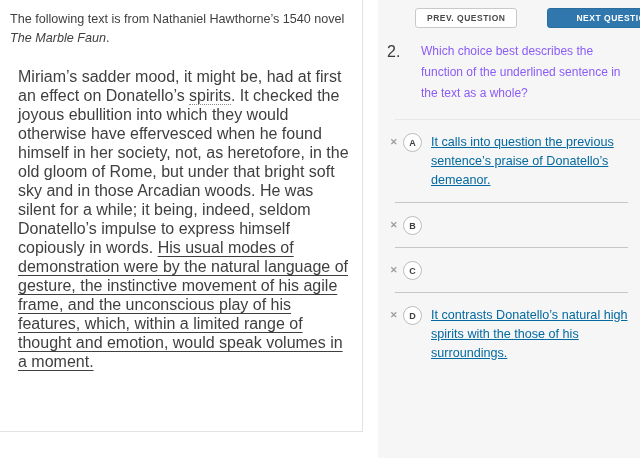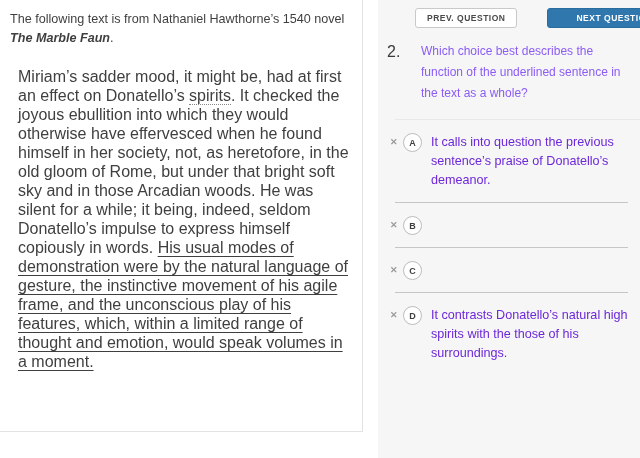--- a/index.html
+++ b/index.html
@@ -6,21 +6,21 @@
   html,body { width:640px; height:458px; background:#ffffff; overflow:hidden;
               font-family:"Liberation Sans", sans-serif; color:#3f3f3f;
               -webkit-font-smoothing:antialiased; }
   .layout { display:flex; width:640px; height:458px; }
 
   
   .passage-panel { width:363px; height:432px; background:#fff;
                    border-right:1px solid #e2e2e2; border-bottom:1px solid #e2e2e2;
                    padding:10px 9px 0 10px; flex:0 0 363px; }
   .intro { font-size:12.6px; line-height:19px; color:#3f3f3f; width:344px; }
-  .intro .book-title { font-style:italic;font-weight:bold; }
+  .intro .book-title { font-style:italic; }
   .passage-body { margin:19px 0 0 8px; width:336px;
                   font-size:16px; line-height:19px; color:#3f3f3f; }
   .vocab-word { border-bottom:1px dotted #8a8a8a; cursor:pointer; }
   .underlined-sentence { text-decoration:underline; text-underline-offset:2.5px;
                          text-decoration-thickness:1px; }
 
   .gap-col { width:15px; flex:0 0 15px; background:#fff; }
 
   
   .question-panel { flex:1; background:#f6f6f6; height:458px; padding-top:8px; }
@@ -39,21 +39,21 @@
   .pre-divider { height:1px; background:#e9e9e9; margin:15px 0 0 17px; }
 
   .choice-row { display:flex; margin:13px 0 12px 12px; align-items:flex-start; }
   .elim { color:#9b9b9b; font-size:9px; font-weight:bold; width:13px;
           margin-top:5px; cursor:pointer; line-height:9px; }
   .letter-circle { width:19px; height:19px; border-radius:50%;
                    border:1px solid #bcbcbc; background:#fff; flex:0 0 19px;
                    display:flex; align-items:center; justify-content:center;
                    font-size:9px; font-weight:bold; color:#3f3f3f;
                    margin-right:9px; cursor:pointer; }
-  .choice-text { font-size:12.6px; line-height:19px; width:207px; color:#6d28d9; }
+  .choice-text { font-size:12.6px; line-height:19px; width:207px; color:#0369a1;text-decoration:underline; }
   .divider { height:1px; background:#c6c6c6; margin-left:17px; width:233px; }
 </style>
 </head>
 <body>
 
 <div class="layout">
 
   <div class="passage-panel">
     <p class="intro"><span>The following text is from Nathaniel Hawthorne’s 1540 novel </span><span class="book-title">The Marble Faun</span><span>.</span></p>
     <p class="passage-body"><span>Miriam’s sadder mood, it might be, had at first an effect on Donatello’s </span><span class="vocab-word">spirits</span><span>. It checked the joyous ebullition into which they would otherwise have effervesced when he found himself in her society, not, as heretofore, in the old gloom of Rome, but under that bright soft sky and in those Arcadian woods. He was silent for a while; it being, indeed, seldom Donatello’s impulse to express himself copiously in words. </span><span class="underlined-sentence">His usual modes of demonstration were by the natural language of gesture, the instinctive movement of his agile frame, and the unconscious play of his features, which, within a limited range of thought and emotion, would speak volumes in a moment.</span></p>

